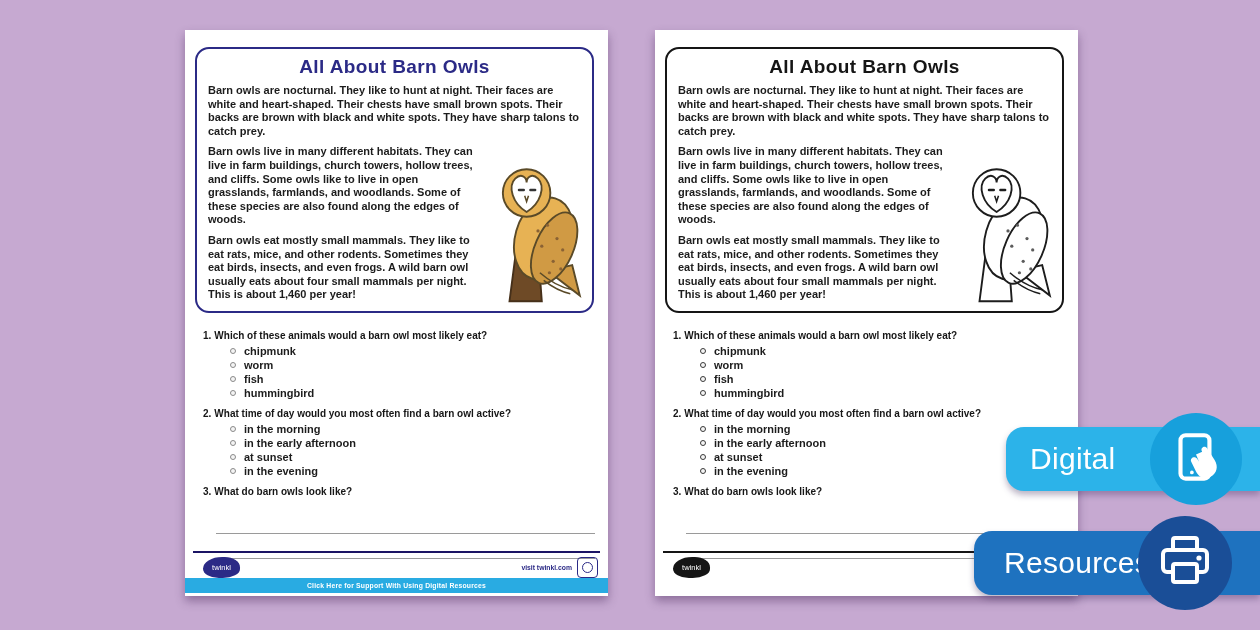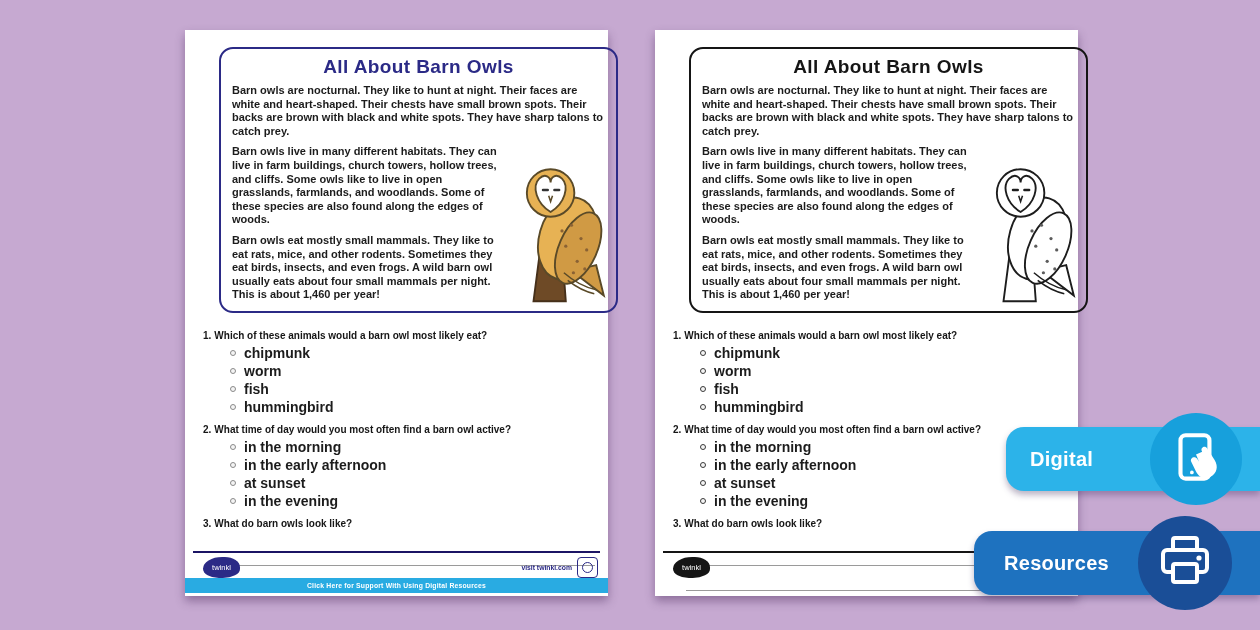--- a/index.html
+++ b/index.html
@@ -6,21 +6,21 @@
   body { font-family:"Liberation Sans", sans-serif; }
   .stage { position:relative; width:1260px; height:630px; background:#c6a9d1; overflow:hidden; }
 
   
   .sheet { position:absolute; top:30px; width:423px; height:566px; background:#ffffff;
            box-shadow:0 5px 9px rgba(73,42,92,.45); }
   .sheet.left  { left:185px; }
   .sheet.right { left:655px; }
 
   .reading-box { position:absolute; left:10px; top:17px; width:399px; height:266px;
-                 border:2.5px solid #2b2a86; border-radius:14px; padding:3px 11px 0 11px; overflow:hidden;margin-left:24px; }
+                 border:2.5px solid #2b2a86; border-radius:14px; padding:3px 11px 0 11px; overflow:hidden; }
   .sheet.right .reading-box { border-color:#151515; }
 
   .ws-title { text-align:center; font-size:19px; font-weight:bold; color:#2b2a86;
               margin:4px 0 6px 0; letter-spacing:.4px; }
   .sheet.right .ws-title { color:#151515; }
 
   .para { font-size:11px; line-height:13.6px; color:#1c1c1c; font-weight:600; margin:0 0 7px 0; }
 
   .owl-float { float:right; width:114px; height:146px; margin:12px -14px 0 5px; }
   .owl-float svg { width:100%; height:100%; }
@@ -36,21 +36,21 @@
   .owl-bw .o-body, .owl-bw .o-wing, .owl-bw .o-face, .owl-bw .o-post
          { fill:#ffffff; stroke:#1d1d1d; stroke-width:2; }
   .owl-bw .o-spk  { fill:#5c5c5c; }
   .owl-bw .o-eye  { stroke:#1d1d1d; stroke-width:2.6; stroke-linecap:round; }
   .owl-bw .o-line { stroke:#1d1d1d; stroke-width:1.6; fill:none; }
 
   
   .questions { position:absolute; left:18px; top:291px; width:394px; }
   .q-head { font-size:10px; font-weight:bold; color:#161616; margin:9px 0 4px 0; }
   .q-num  { margin-right:3px; }
-  .opt { display:flex; align-items:center; margin:2px 0 2px 27px; font-size:14px;
+  .opt { display:flex; align-items:center; margin:2px 0 2px 27px; font-size:11px;
          font-weight:600; color:#1c1c1c; }
   .radio { width:6px; height:6px; border:1.3px solid #8a8a8a; border-radius:50%;
            background:#f4f4f4; margin-right:8px; flex:0 0 auto; }
   .sheet.right .radio { border-color:#3a3a3a; }
   .answer-lines { margin:12px 2px 0 13px; }
   .answer-line  { height:25px; border-bottom:1.4px solid #9a9a9a; }
 
   
   .footer { position:absolute; left:8px; right:8px; top:521px; }
   .footer-rule { border-top:2.5px solid #1b1464; }
@@ -65,21 +65,21 @@
   .seal { width:21px; height:21px; border:1.6px solid #2b2a86; border-radius:4px;
           display:flex; align-items:center; justify-content:center; margin-right:2px; }
   .seal-inner { width:11px; height:11px; border:1.4px solid #2b2a86; border-radius:50%; }
   .support-bar { position:absolute; left:0; right:0; top:548px; height:15px; background:#29abe2;
                  color:#fff; font-size:6.8px; font-weight:bold; text-align:center;
                  line-height:15px; letter-spacing:.2px; }
 
   
   .badge-bar { position:absolute; height:64px; border-radius:18px 0 0 18px; z-index:5;
                box-shadow:0 4px 6px rgba(60,40,90,.35); display:flex; align-items:center; }
-  .badge-label { color:#fff; font-size:20px; font-weight:bold; letter-spacing:.3px; }
+  .badge-label { color:#fff; font-size:30px; font-weight:normal; letter-spacing:.3px; }
   .badge-circle { position:absolute; border-radius:50%; z-index:6;
                   display:flex; align-items:center; justify-content:center; }
 
   .digital-bar { left:1006px; top:427px; width:254px; background:#2cb3e9; }
   .digital-bar .badge-label { padding-left:24px; }
   .digital-circle { left:1150px; top:413px; width:92px; height:92px; background:#17a0dc; }
 
   .printable-bar { left:974px; top:531px; width:286px; background:#1e72bf; }
   .printable-bar .badge-label { padding-left:30px; }
   .printable-circle { left:1138px; top:516px; width:94px; height:94px; background:#1a4e97; }

